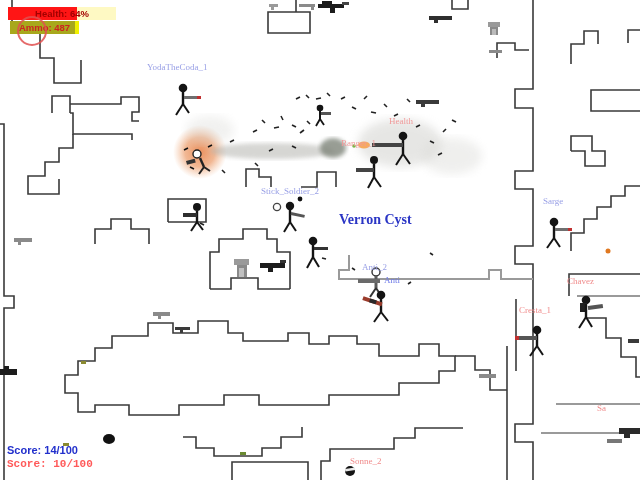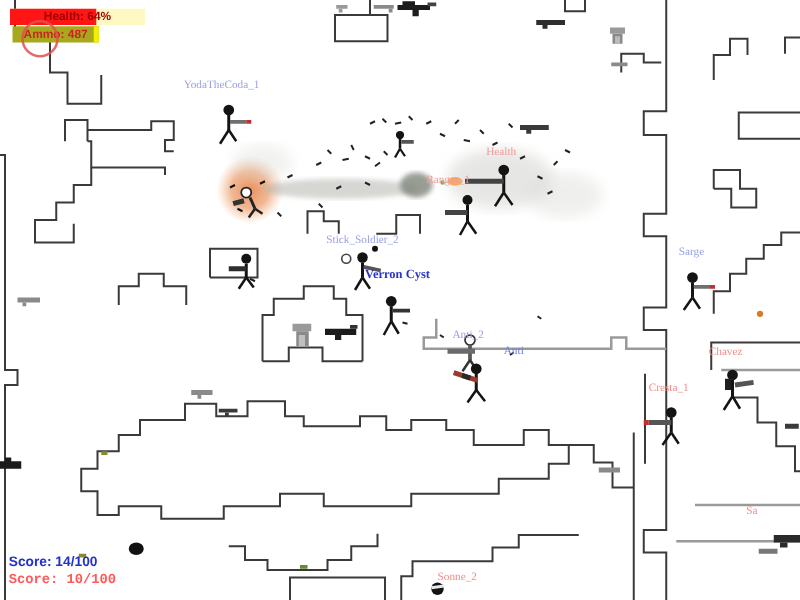--- a/index.html
+++ b/index.html
@@ -1,20 +1,20 @@
 <!DOCTYPE html>
 <html><head>
 <meta charset="utf-8">
 <style>
   html,body{margin:0;padding:0;}
   .stage{position:relative;width:640px;height:480px;background:#ffffff;overflow:hidden;
          font-family:"Liberation Sans", sans-serif;}
   svg{position:absolute;left:0;top:0;}
   .plabel{position:absolute;font-size:9px;line-height:10px;white-space:nowrap;font-family:Liberation Serif, serif;}
-  .plabel.local{font-weight:bold;font-size:10px;}
+  .plabel.local{font-weight:bold;font-size:14px;margin-left:47px;}
   .hud{position:absolute;left:0;top:0;}
   .bar{position:absolute;height:13px;}
   .bar .txt{position:absolute;left:0;top:1px;width:100%;text-align:center;font-size:9.5px;font-weight:bold;}
   .healthbar{left:8px;top:7px;width:64px;background:#fef9c3;padding-left:44px;}
   .healthfill{position:absolute;left:0;top:0;height:100%;background:#ff1515;}
   .healthbar .txt{color:#a30000;}
   .ammobar{left:10px;top:21px;width:69px;background:#a8a81c;}
   .ammobright{position:absolute;right:0;top:0;width:4px;height:100%;background:#f0f000;}
   .ammobar .txt{color:#cc2222;}
   .circle-icon{position:absolute;left:17px;top:16px;width:26px;height:26px;border:2px solid #e05050;
@@ -324,21 +324,21 @@
       <rect x="345" y="469" width="10" height="2.5" fill="#e8e8e8" transform="rotate(-8 345 469)"></rect>
     </g>
   </svg>
 
   <div class="plabel" style="left:147px;top:62px;color:#99a0e6;">YodaTheCoda_1</div>
   <div class="plabel" style="left:261px;top:186px;color:#99a0e6;">Stick_Soldier_2</div>
   <div class="plabel local" style="left:292px;top:215px;color:#2a35c5;">Verron Cyst</div>
   <div class="plabel" style="left:389px;top:116px;color:#f09a9a;">Health</div>
   <div class="plabel" style="left:341px;top:138px;color:#f09a9a;">Ranger_1</div>
   <div class="plabel" style="left:362px;top:250px;color:#99a0e6;margin-top:12px;">Anti_2</div>
-  <div class="plabel" style="left:384px;top:275px;color:#6d79e8;margin-left:19px;">Anti</div>
+  <div class="plabel" style="left:384px;top:275px;color:#6d79e8;">Anti</div>
   <div class="plabel" style="left:543px;top:196px;color:#99a0e6;">Sarge</div>
   <div class="plabel" style="left:567px;top:276px;color:#f08c8c;">Chavez</div>
   <div class="plabel" style="left:519px;top:305px;color:#f08c8c;">Cresta_1</div>
   <div class="plabel" style="left:350px;top:456px;color:#f08c8c;">Sonne_2</div>
   <div class="plabel" style="left:597px;top:403px;color:#f08c8c;">Sa</div>
 
   <div class="hud">
     <div class="bar healthbar">
       <div class="healthfill" style="width:64%"></div>
       <div class="txt">Health: 64%</div>

